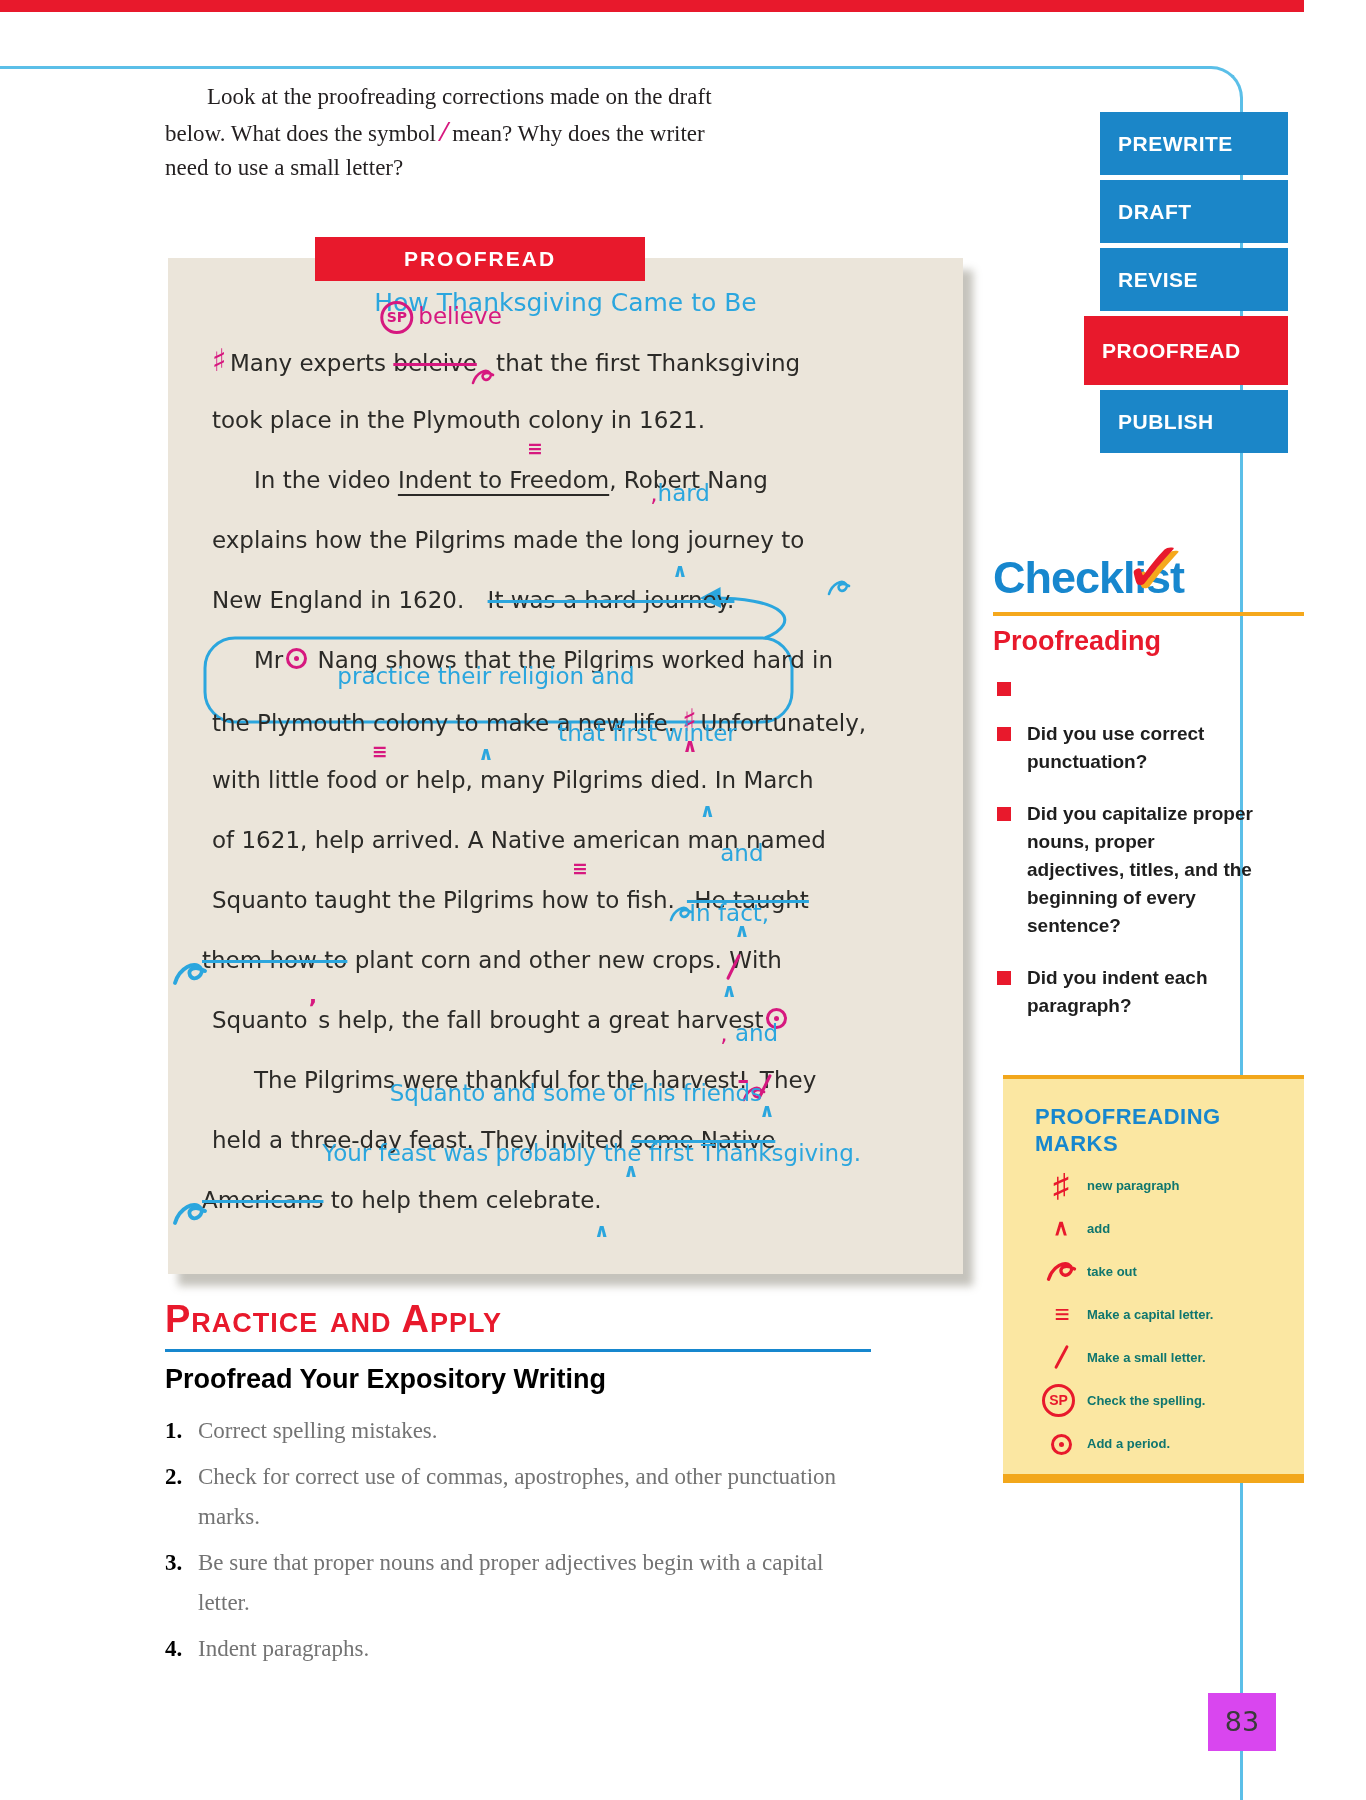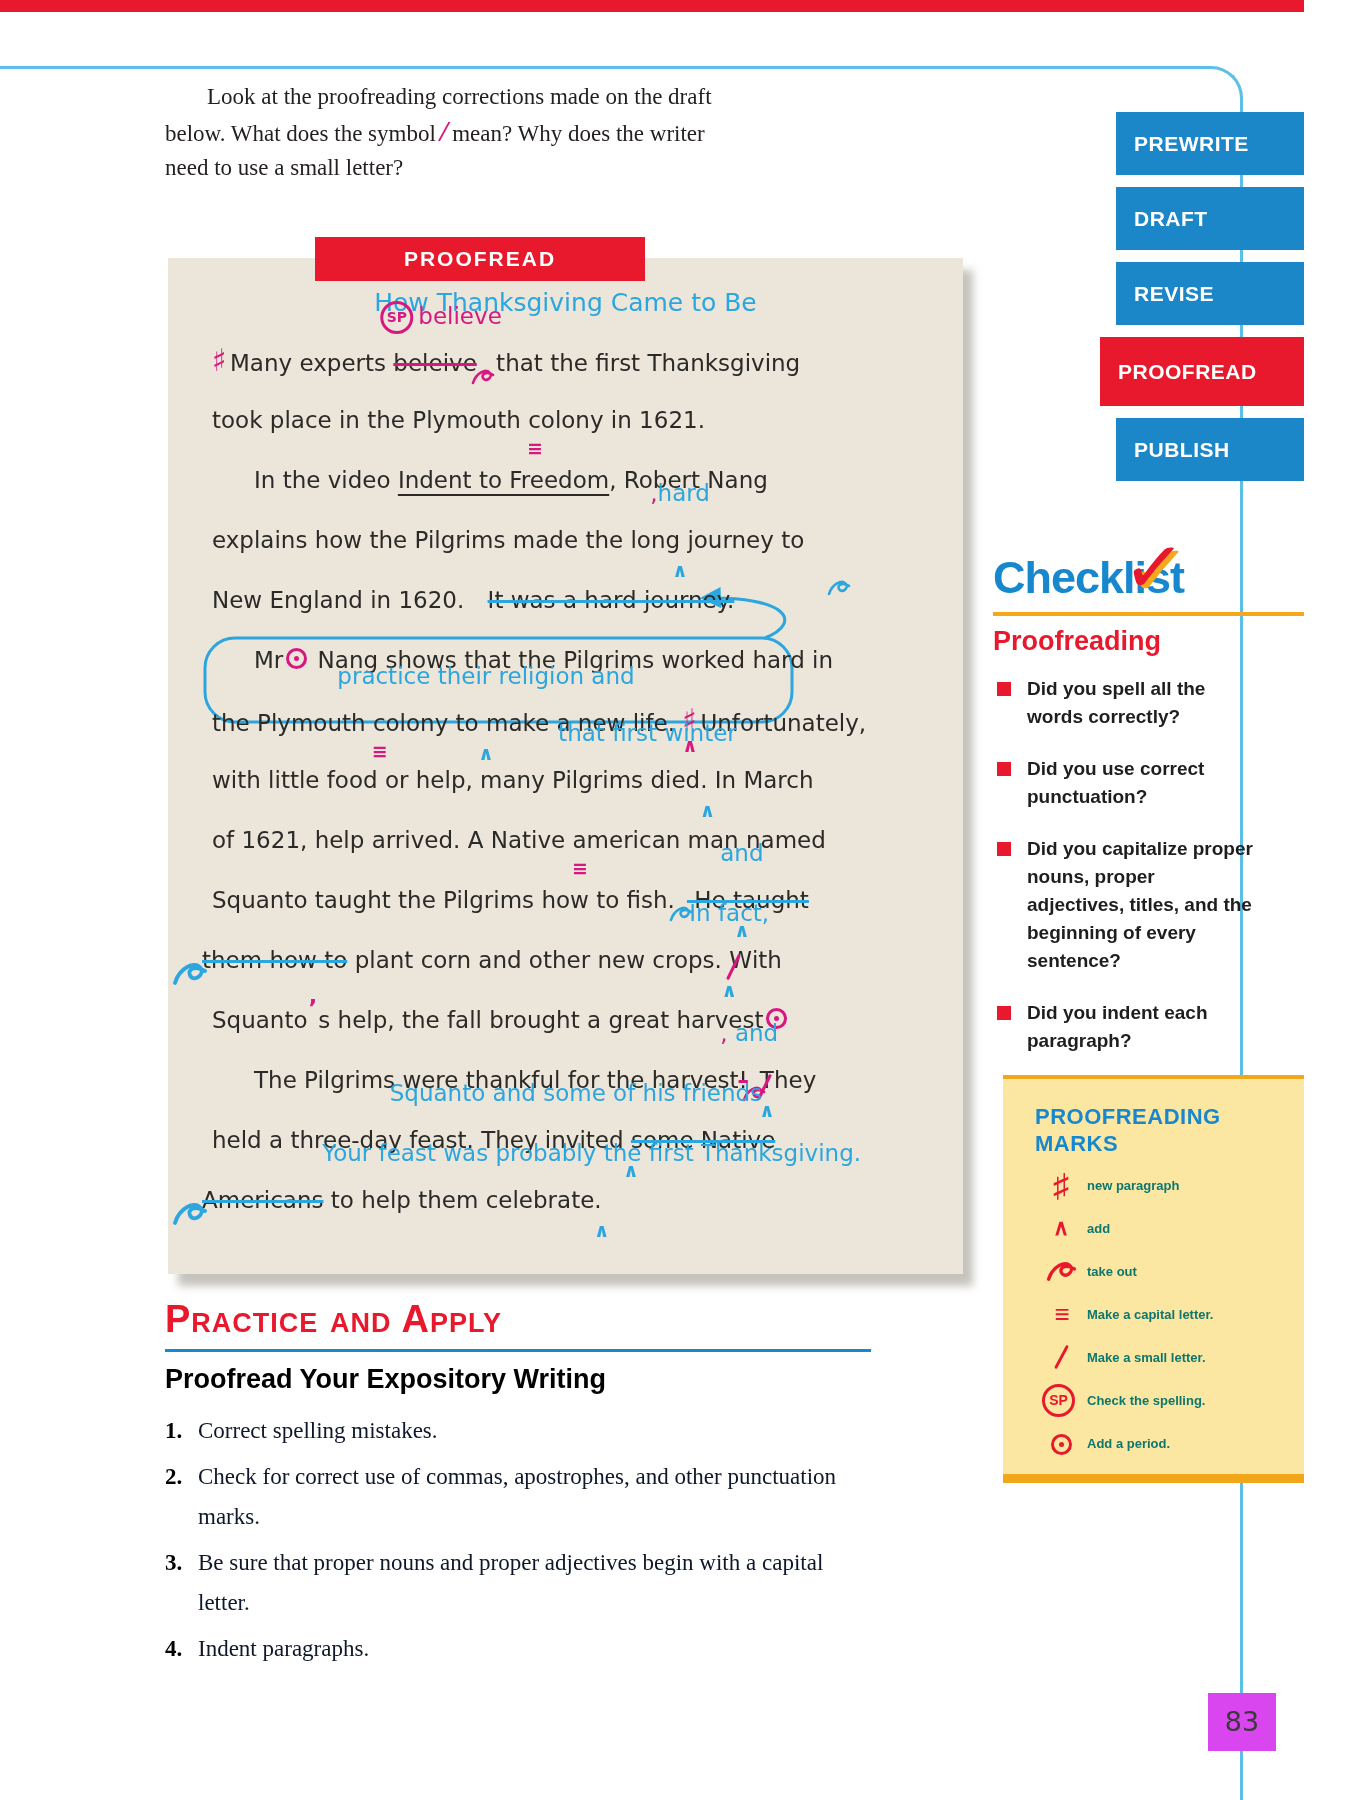--- a/index.html
+++ b/index.html
@@ -9,21 +9,21 @@
   .rule-frame{position:absolute;left:-4px;top:66px;width:1244px;height:1740px;
         border-top:3px solid #5BBFE8;border-right:3px solid #5BBFE8;border-top-right-radius:32px;}
 
   
   .intro{position:absolute;left:165px;top:80px;width:740px;
          font-family:"Liberation Serif",serif;font-size:23px;line-height:34px;color:#231F20;}
   .intro .l1{text-indent:42px;}
   .intro .pink-slash{color:#D6187F;font-weight:bold;font-style:italic;font-size:30px;padding:0 4px;}
 
   
-  .tabs{position:absolute;right:0;top:112px;display:flex;flex-direction:column;align-items:flex-end;gap:12px;justify-content:space-between;}
+  .tabs{position:absolute;right:16px;top:112px;display:flex;flex-direction:column;align-items:flex-end;gap:5px;justify-content:space-between;}
   .tab{width:188px;height:63px;background:#1B86C8;color:#fff;display:flex;align-items:center;
        padding-left:18px;box-sizing:border-box;font-weight:bold;font-size:21px;letter-spacing:.5px;}
   .tab.active{width:204px;height:69px;background:#E8192C;}
 
   
   .paper{position:absolute;left:168px;top:258px;width:795px;height:1016px;background:#EBE5DA;
          box-shadow:10px 12px 8px rgba(110,104,88,.4);}
   .paper-tab{position:absolute;left:147px;top:-21px;width:330px;height:44px;background:#E8192C;
          color:#fff;font-weight:bold;font-size:21px;letter-spacing:2px;display:flex;
          align-items:center;justify-content:center;}
@@ -87,21 +87,21 @@
   .sym-slash{display:inline-block;width:3px;height:26px;background:#E8192C;border-radius:3px;
          transform:rotate(28deg);}
 
   
   .practice{position:absolute;left:165px;top:1298px;width:712px;}
   .pr-heading{color:#E8192C;font-weight:bold;font-size:38px;font-variant:small-caps;letter-spacing:1px;}
   .pr-rule{height:3px;background:#1787CE;width:706px;margin:8px 0 12px;}
   .pr-sub{color:#000000;font-weight:bold;font-size:27px;margin-bottom:16px;}
   .pr-item{display:flex;margin-bottom:6px;font-family:"Liberation Serif",serif;}
   .pr-num{font-weight:bold;font-size:23px;line-height:40px;width:33px;flex:none;}
-  .pr-text{font-size:23px;line-height:40px;color:#0f172a;width:668px;}
+  .pr-text{font-size:23px;line-height:40px;color:#737373;width:668px;}
 
   .pagenum{position:absolute;left:1208px;top:1693px;width:68px;height:58px;background:#d946ef;
          text-align:center;line-height:58px;font-family:"DejaVu Sans",sans-serif;font-size:27px;color:#3a3a3a;}
 </style>
 </head>
 <body>
 
 <div class="page">
   <div class="top-red-bar"></div>
   <div class="rule-frame"></div>
@@ -164,21 +164,20 @@
   </div>
 
   <div class="checklist">
     <span class="ck-title">Checklist</span>
     <span class="ck-check">✓</span>
     <div class="ck-rule"></div>
     <div class="ck-sub">Proofreading</div>
     <div class="ck-items" id="ck-items">
         <div class="ck-item">
           <span class="ck-bullet"></span>
-          <span class="ck-text">Did you spell all the words correctly?</span>
         </div>
         <div class="ck-item">
           <span class="ck-bullet"></span>
           <span class="ck-text">Did you use correct punctuation?</span>
         </div>
         <div class="ck-item">
           <span class="ck-bullet"></span>
           <span class="ck-text">Did you capitalize proper nouns, proper adjectives, titles, and the beginning of every sentence?</span>
         </div>
         <div class="ck-item">

